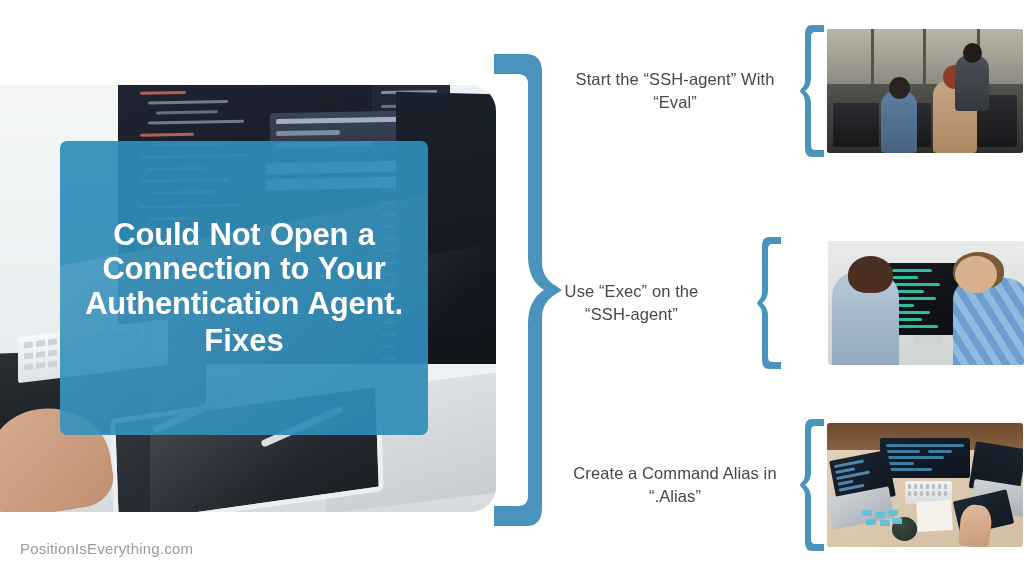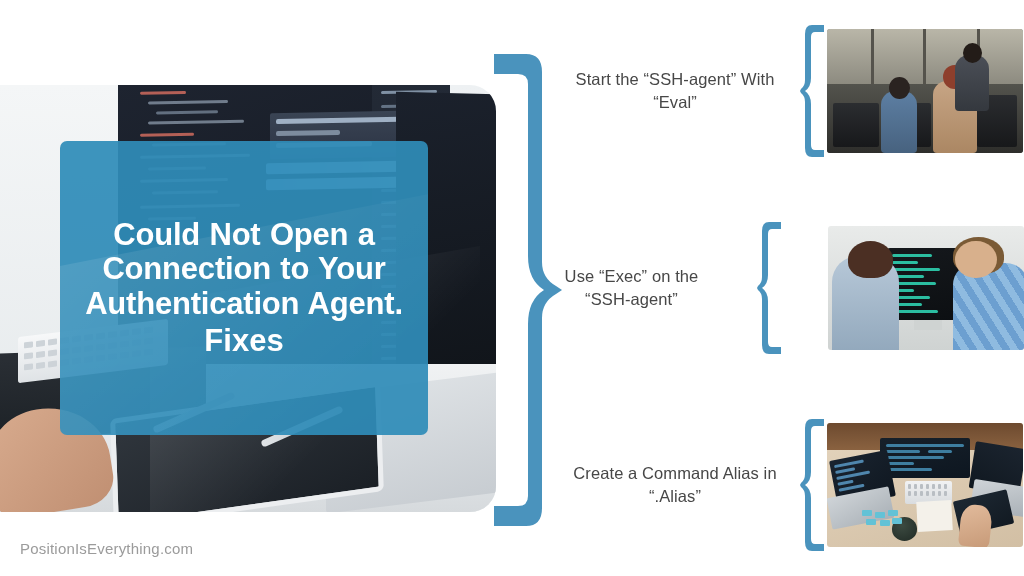--- a/index.html
+++ b/index.html
@@ -181,21 +181,21 @@
   
   .step {
     position:absolute;
     left:560px;
     width:464px;
     height:150px;
     display:flex;
     align-items:center;
   }
   #step-1 { top:16px; }
-  #step-2 { top:213px;gap:44px; }
+  #step-2 { top:228px;gap:44px; }
   #step-3 { top:410px; }
 
   .step-label {
     width:240px;
     text-align:center;
     font-size:16.5px;
     line-height:1.42;
     color:#474747;
     padding-right:10px;
     letter-spacing:.1px;

